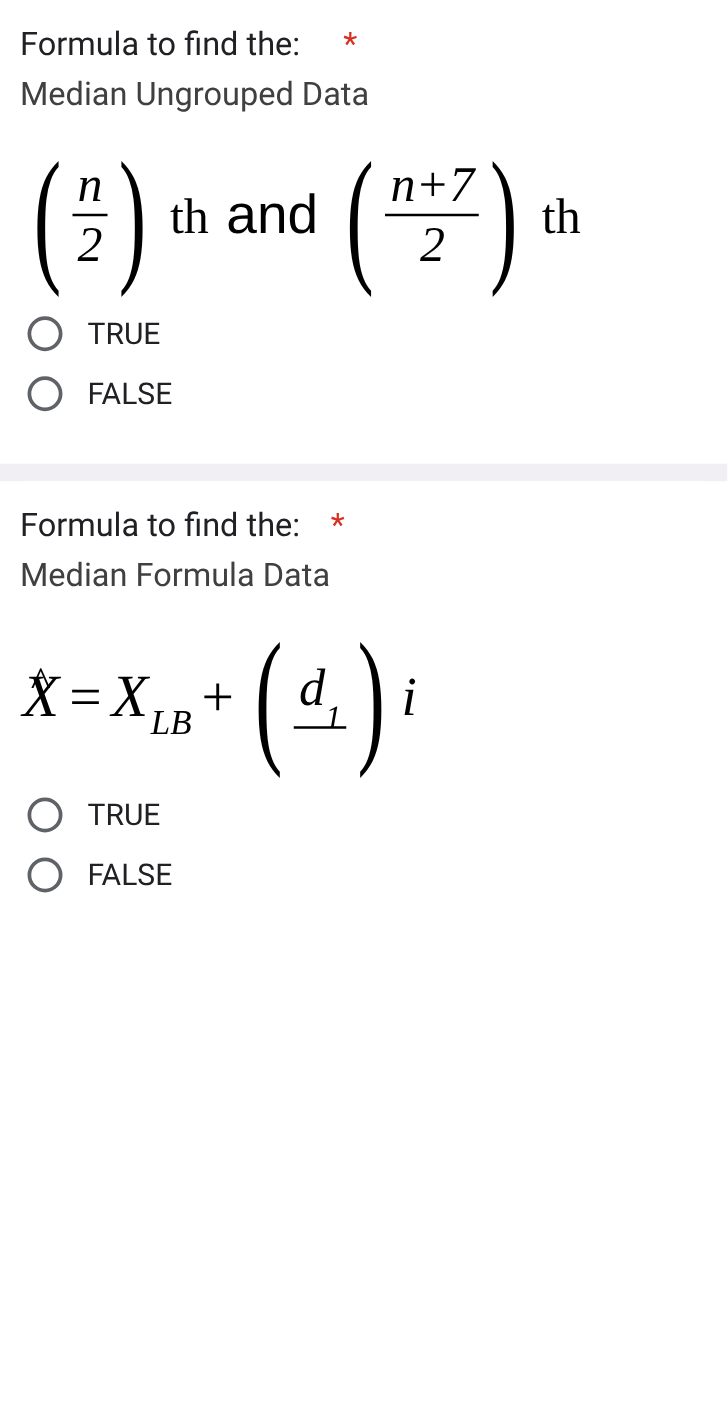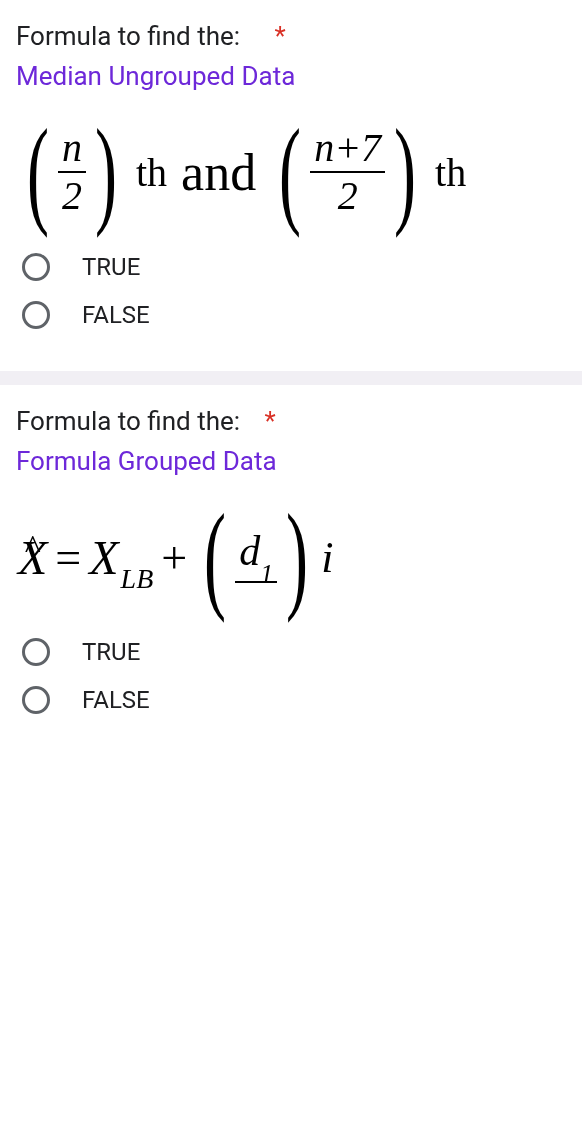--- a/index.html
+++ b/index.html
@@ -26,21 +26,21 @@
     margin-bottom: 2px;
   }
   .required {
     color: #d93025;
     font-size: 26px;
     margin-left: 28px;
   }
   .q-sub {
     font-size: 26px;
     line-height: 1.45;
-    color: #6d28d9;
+    color: #404040;
     margin-bottom: 30px;
   }
 
   
   .formula-row {
     display: flex;
     align-items: center;
     gap: 14px;
     font-family: "Times New Roman", Times, serif;
     color: #000000;
@@ -76,22 +76,22 @@
   .frac .bar {
     width: 100%;
     border-top: 2px solid #000;
     margin: 2px 0;
   }
   .th-suffix {
     font-size: 40px;
     margin-left: -4px;
   }
   .and-word {
-    font-family: Liberation Serif, serif;
-    font-size: 52px;
+    font-family: Liberation Sans, sans-serif;
+    font-size: 44px;
     font-weight: 400;
   }
 
   
   .formula-row.f2 { gap: 8px; }
   .big-x-hat {
     font-style: italic;
     font-size: 48px;
     position: relative;
     display: inline-block;
@@ -125,21 +125,21 @@
     top: 8px;
   }
   .trail-i { font-style: italic; font-size: 44px; margin-left: -4px; }
   .d-var { font-style: italic; }
   .plus-inline { font-style: normal; }
 
   
   .option {
     display: flex;
     align-items: center;
-    gap: 32px;
+    gap: 20px;
     margin-top: 8px;
     margin-bottom: 20px;
     padding-left: 6px;
     cursor: pointer;
   }
   .radio-circle {
     width: 28px;
     height: 28px;
     border: 3px solid #5f6368;
     border-radius: 50%;
@@ -194,21 +194,21 @@
   </label>
 </div>
 
 <div class="divider"></div>
 
 <div class="question-block">
   <div class="q-title">
     <span>Formula to find the:</span>
     <span class="required" style="margin-left:18px;">*</span>
   </div>
-  <div class="q-sub">Formula Grouped Data</div>
+  <div class="q-sub">Median Formula Data</div>
 
   <div class="formula-row f2">
     <span class="big-x-hat">
       <span class="hat">^</span>
       <span>X</span>
     </span>
     <span class="eq">=</span>
     <span>
       <span class="var-x">X</span><span class="sub-lb">LB</span>
     </span>

